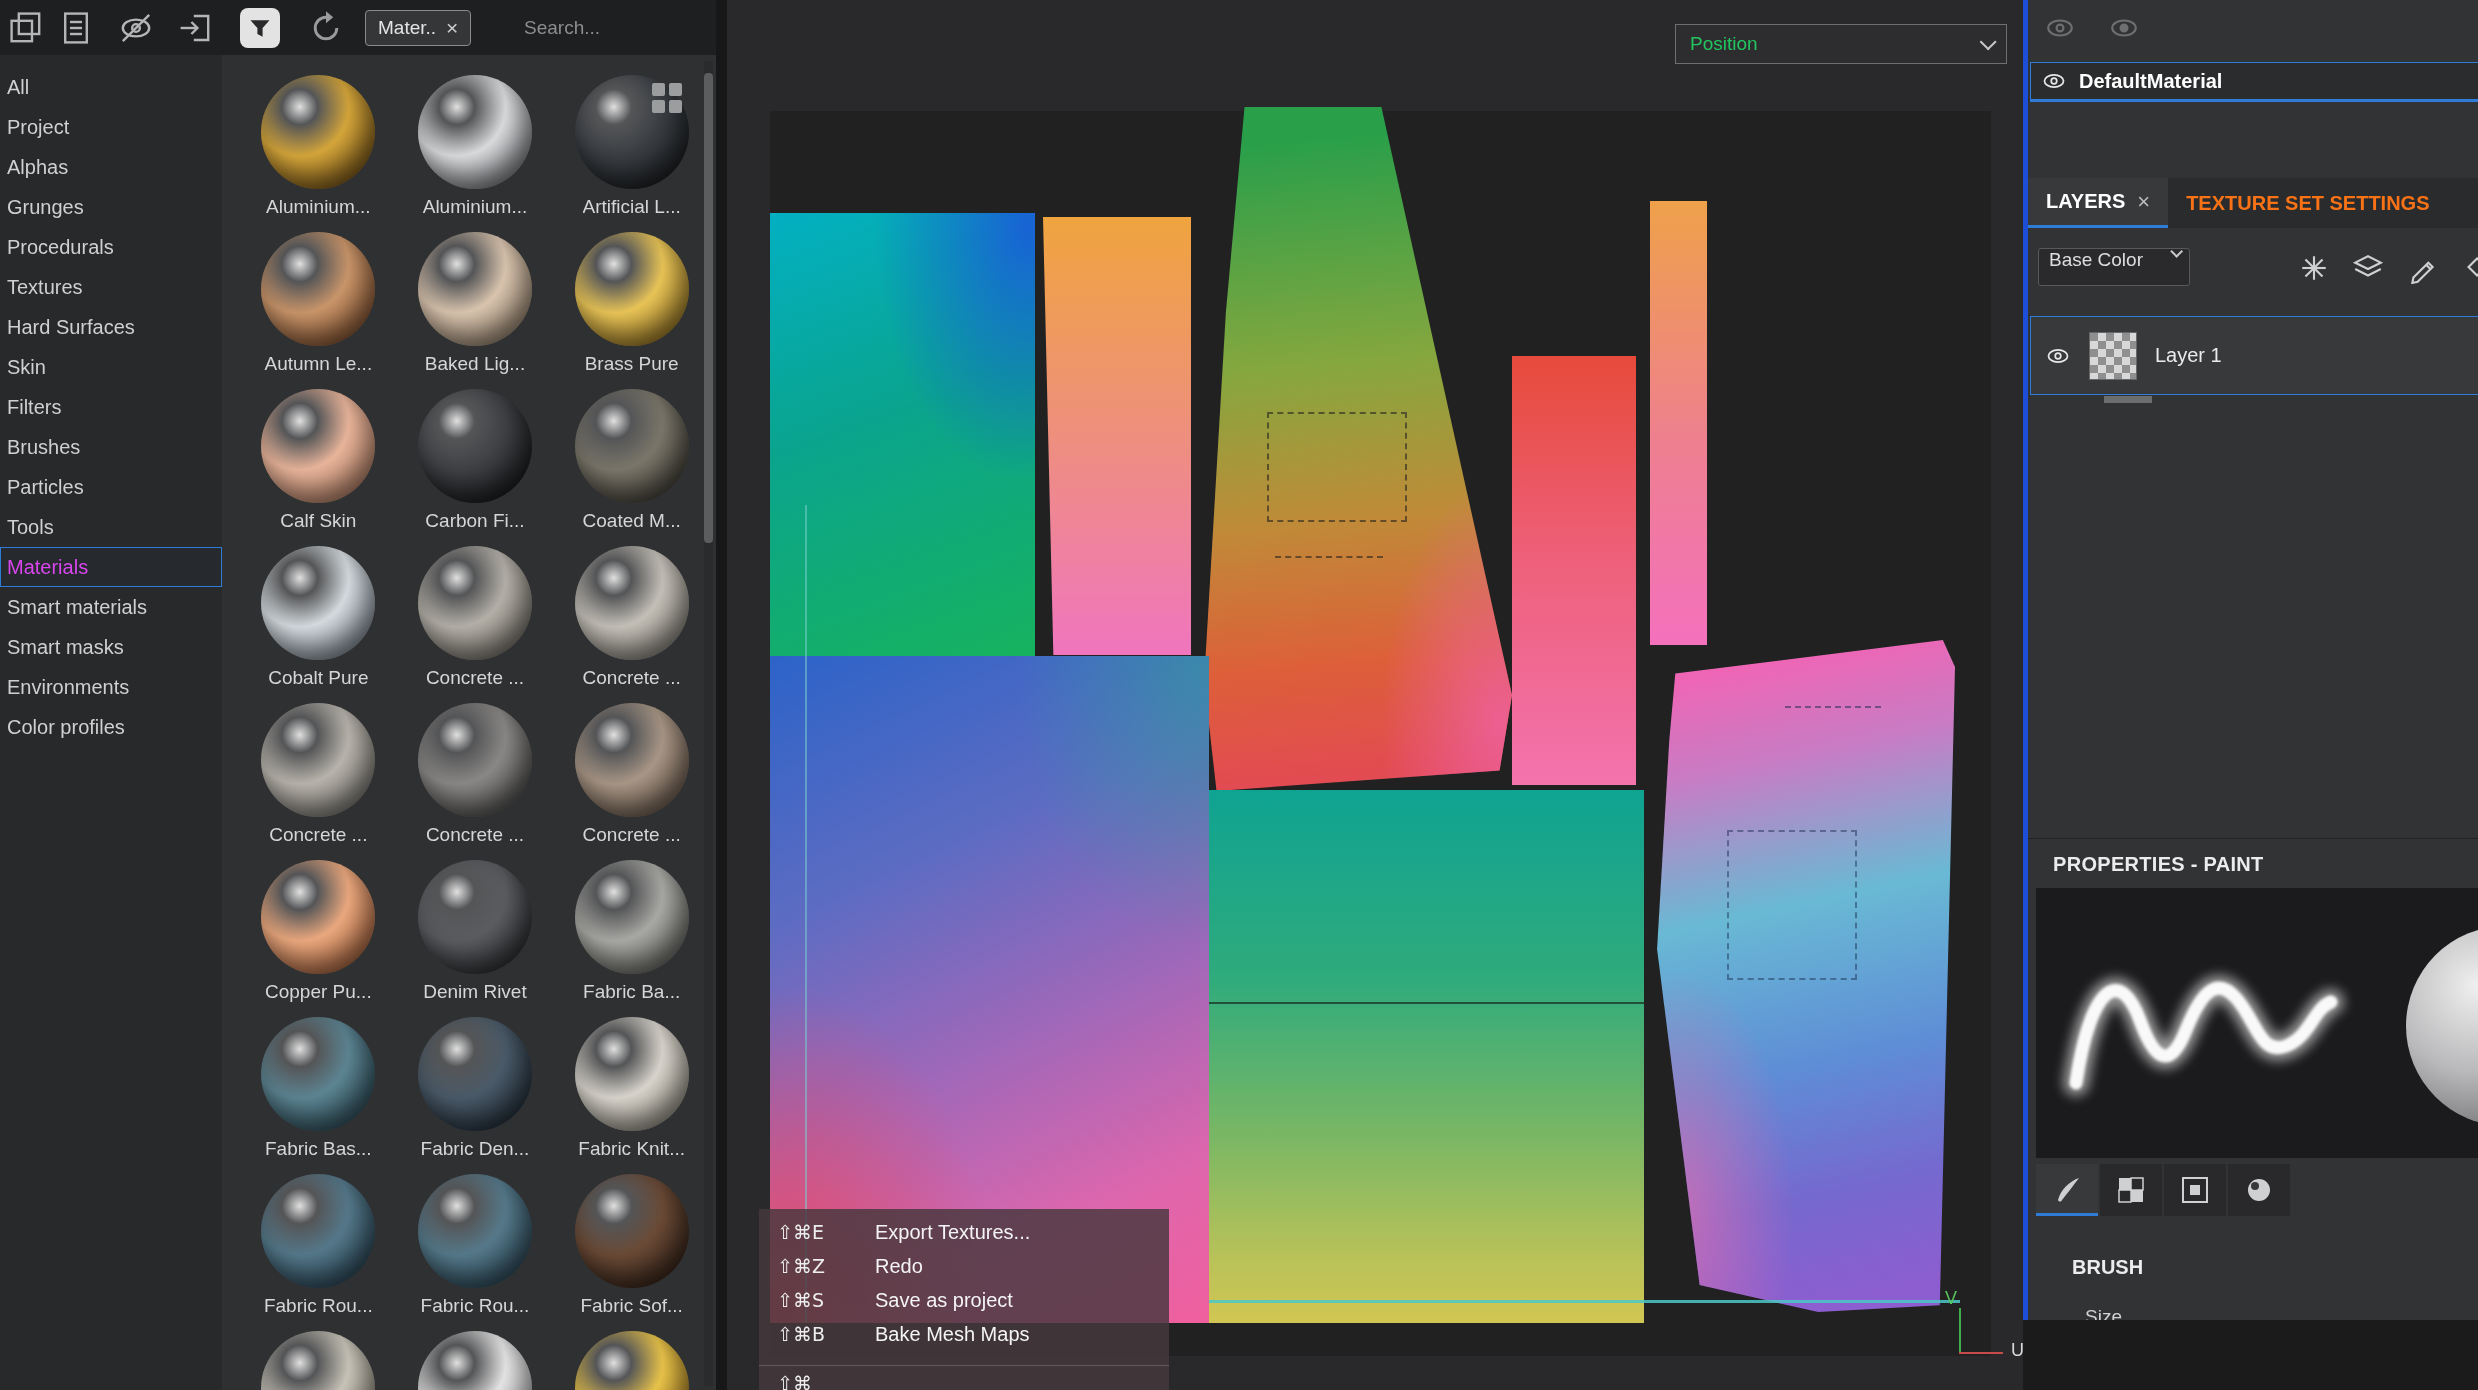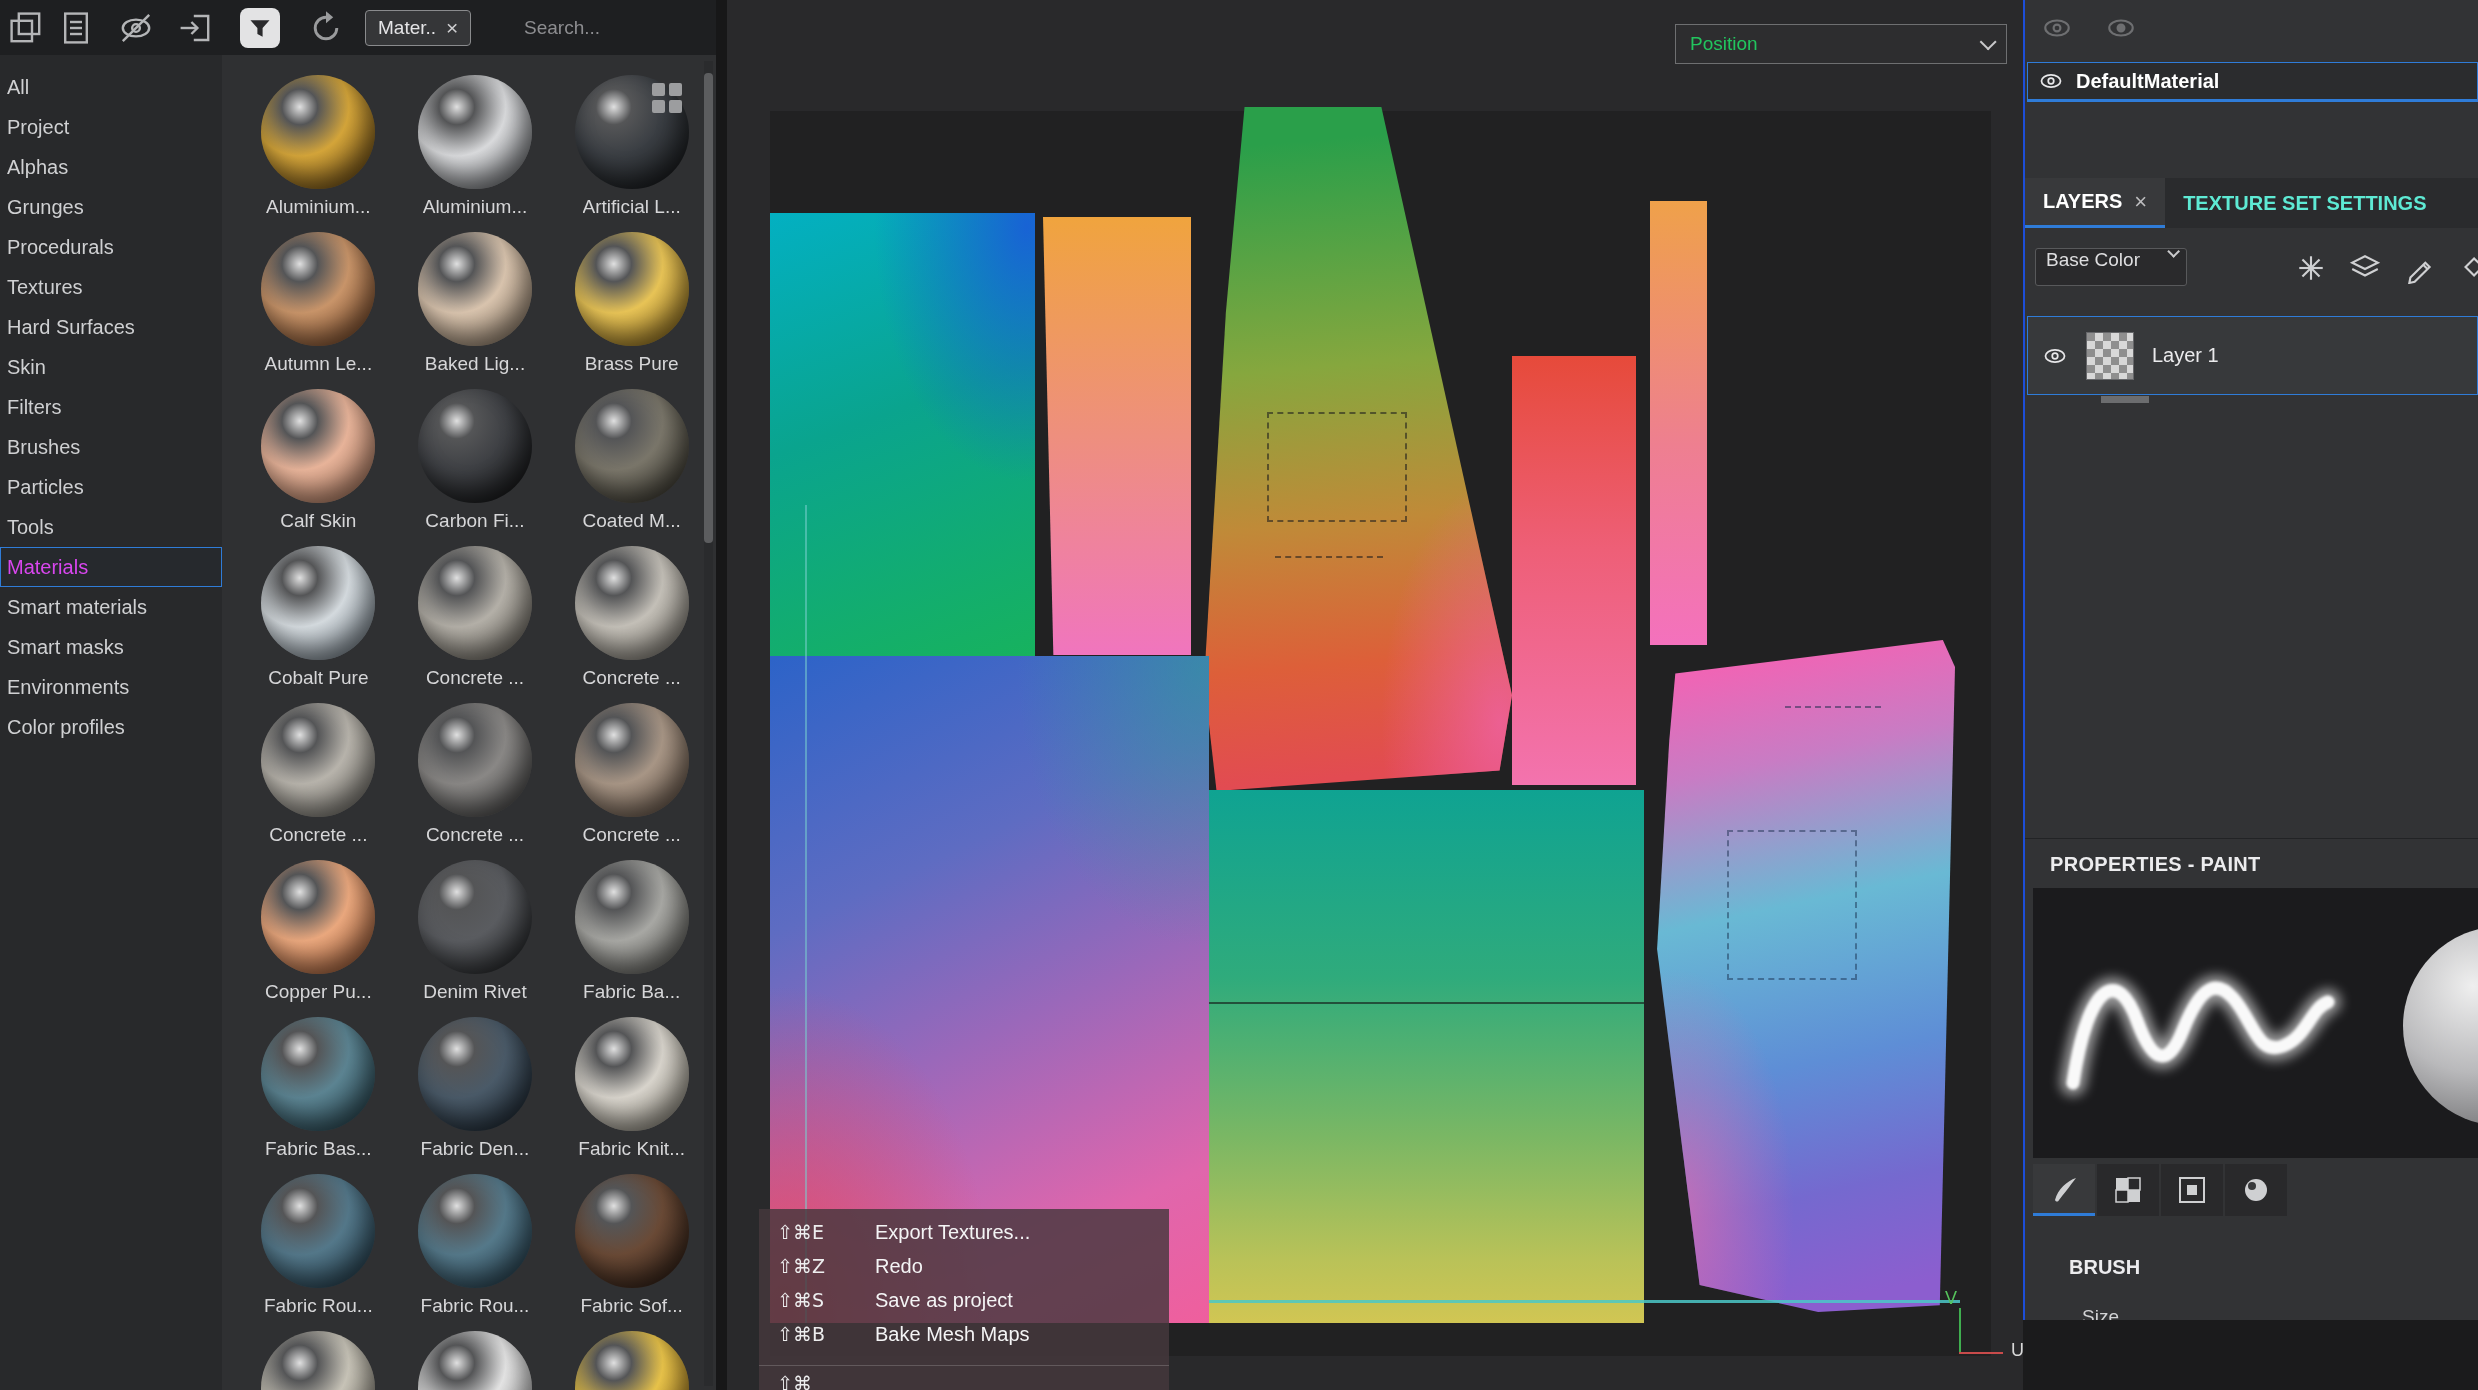--- a/index.html
+++ b/index.html
@@ -99,29 +99,29 @@
   #ctx-menu { position:absolute; left:32px; top:1209px; width:410px; height:200px;
     background:rgba(70,56,61,0.82); z-index:8; padding-top:6px; }
   .menu-row { height:34px; display:grid; grid-template-columns:98px 1fr; align-items:center;
     padding:0 14px 0 18px; }
   .menu-row:last-child { margin-top:14px; border-top:1px solid rgba(255,255,255,0.18); }
   .menu-key { font-family:"DejaVu Sans", sans-serif; font-size:19px; color:#ededee; }
   .menu-label { font-size:20px; color:#f4f4f5; white-space:nowrap; }
 
   
   #right-panel { position:absolute; left:2023px; top:0; width:455px; height:1320px;
-    background:#323335; border-left:2px solid #1d4ed8; overflow:hidden; }
+    background:#323335; border-left:5px solid #1d4ed8; overflow:hidden; }
   .rp-eye { position:absolute; top:12px; width:32px; height:32px; color:#6e6f71; }
   #ts-row { position:absolute; left:2px; top:62px; width:451px; height:40px; background:#2b2c2e;
     border:1px solid #2f7cd8; border-bottom-width:3px; display:flex; align-items:center; gap:12px;
     padding-left:10px; color:#ffffff; font-size:20px; font-weight:bold; }
   #rp-tabs { position:absolute; left:0; top:178px; width:455px; height:50px; background:#2a2b2d;
     display:flex; white-space:nowrap; }
   .rp-tab { height:50px; display:flex; align-items:center; gap:12px; padding:0 18px;
-    font-size:20px; font-weight:bold; color:#5eead4; }
+    font-size:20px; font-weight:bold; color:#f97316; }
   .rp-tab.active { background:#38393b; color:#ffffff; border-bottom:3px solid #2f7cd8; }
   .rp-tab .x { font-weight:normal; color:#bcbcbe; font-size:22px; }
   #channel-row { position:absolute; left:0; top:240px; width:455px; height:54px; }
   #channel-dd { position:absolute; left:10px; top:8px; width:152px; height:38px; background:#2a2a2c;
     border:1px solid #58595b; border-radius:3px; display:flex; align-items:flex-start;
     justify-content:space-between; padding:0 10px; color:#dedee0; font-size:19px; }
   #channel-dd .chev { width:9px; height:9px; }
   .ch-icon { position:absolute; top:12px; width:32px; height:32px; color:#cfd0d2; }
   #layer-row { position:absolute; left:2px; top:316px; width:451px; height:79px; background:#37393b;
     border:1px solid #2f7cd8; display:flex; align-items:center; }

